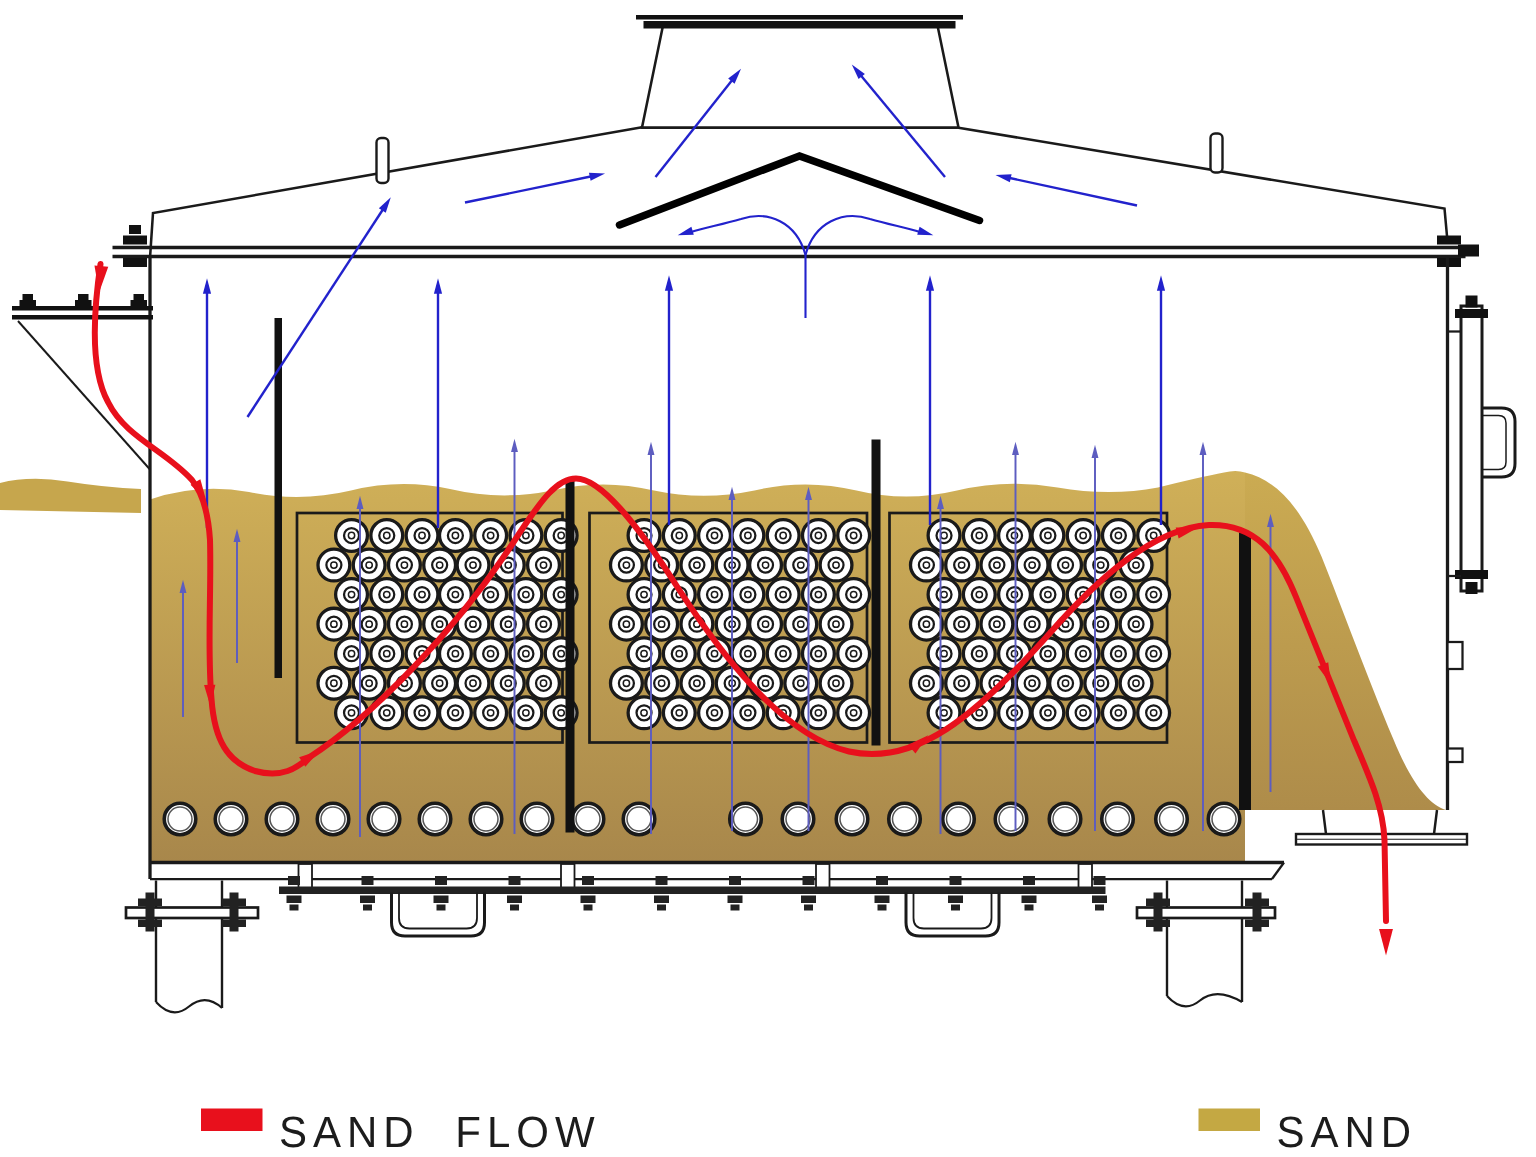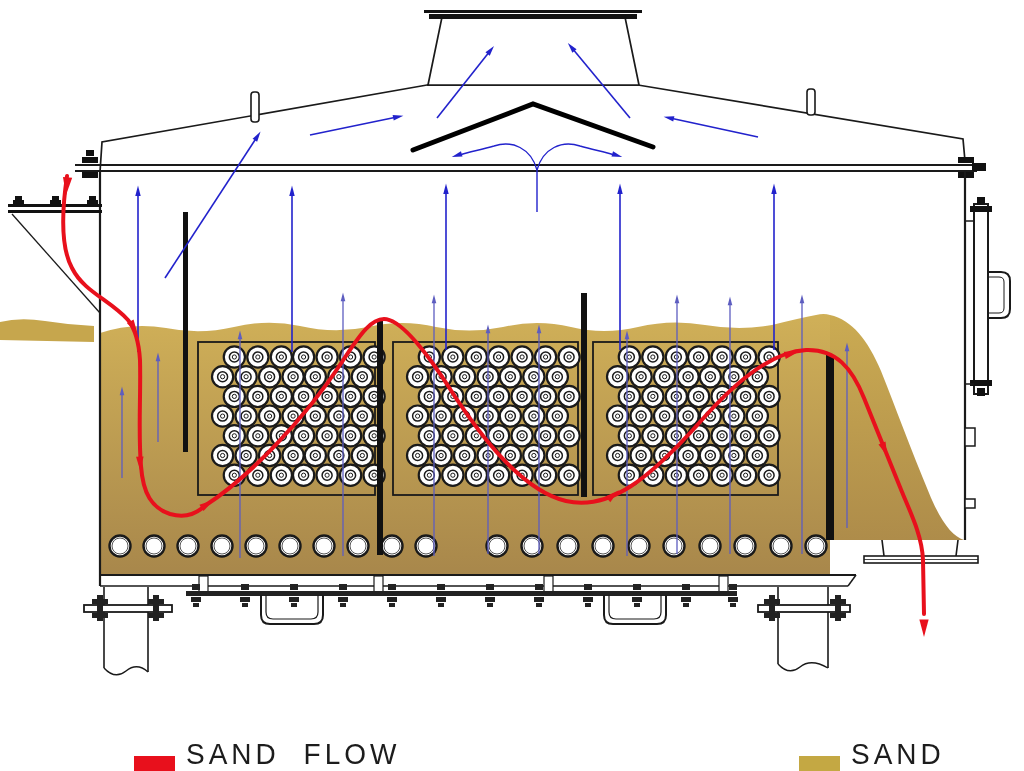--- a/index.html
+++ b/index.html
@@ -1,20 +1,20 @@
 <!DOCTYPE html>
 <html><head>
 <meta charset="utf-8">
 <style>
   html,body{margin:0;padding:0;background:#fff;}
   .stage{position:relative;width:1024px;height:771px;background:#fff;overflow:hidden;
          font-family:"Liberation Sans",sans-serif;}
   .stage svg{position:absolute;left:0;top:0;}
   .legend{position:absolute;left:0;top:0;width:100%;height:100%;pointer-events:none;}
-  .legend-item{position:absolute;top:739px;display:flex;align-items:flex-end;gap:11px;}
+  .legend-item{position:absolute;top:739px;display:flex;align-items:flex-start;gap:11px;}
   .swatch{width:41px;height:15px;display:inline-block;}
   .legend-label{font-size:28px;letter-spacing:4px;word-spacing:12px;color:#1c1c1c;
                 white-space:nowrap;transform:scaleY(1.04);}
 </style>
 </head>
 <body>
 
 <div class="stage">
   <svg id="svg-diagram" viewBox="0 0 1024 771" width="1024" height="771">
       <defs>

